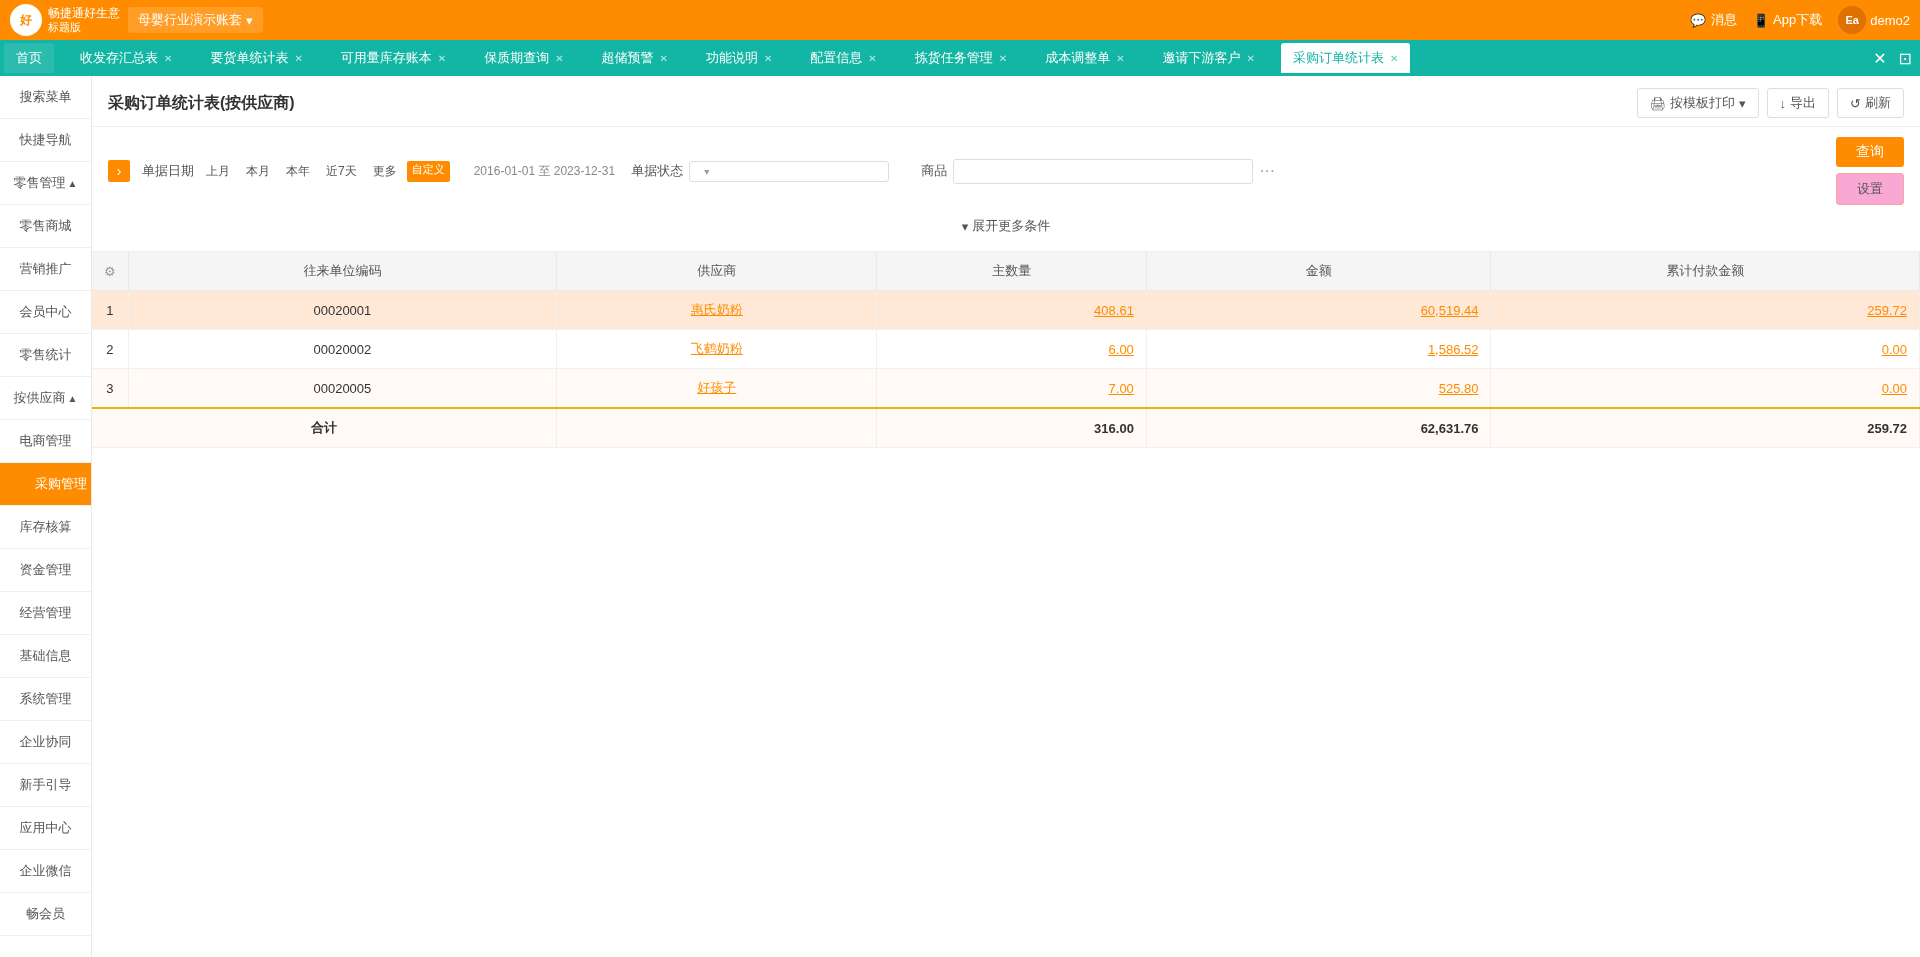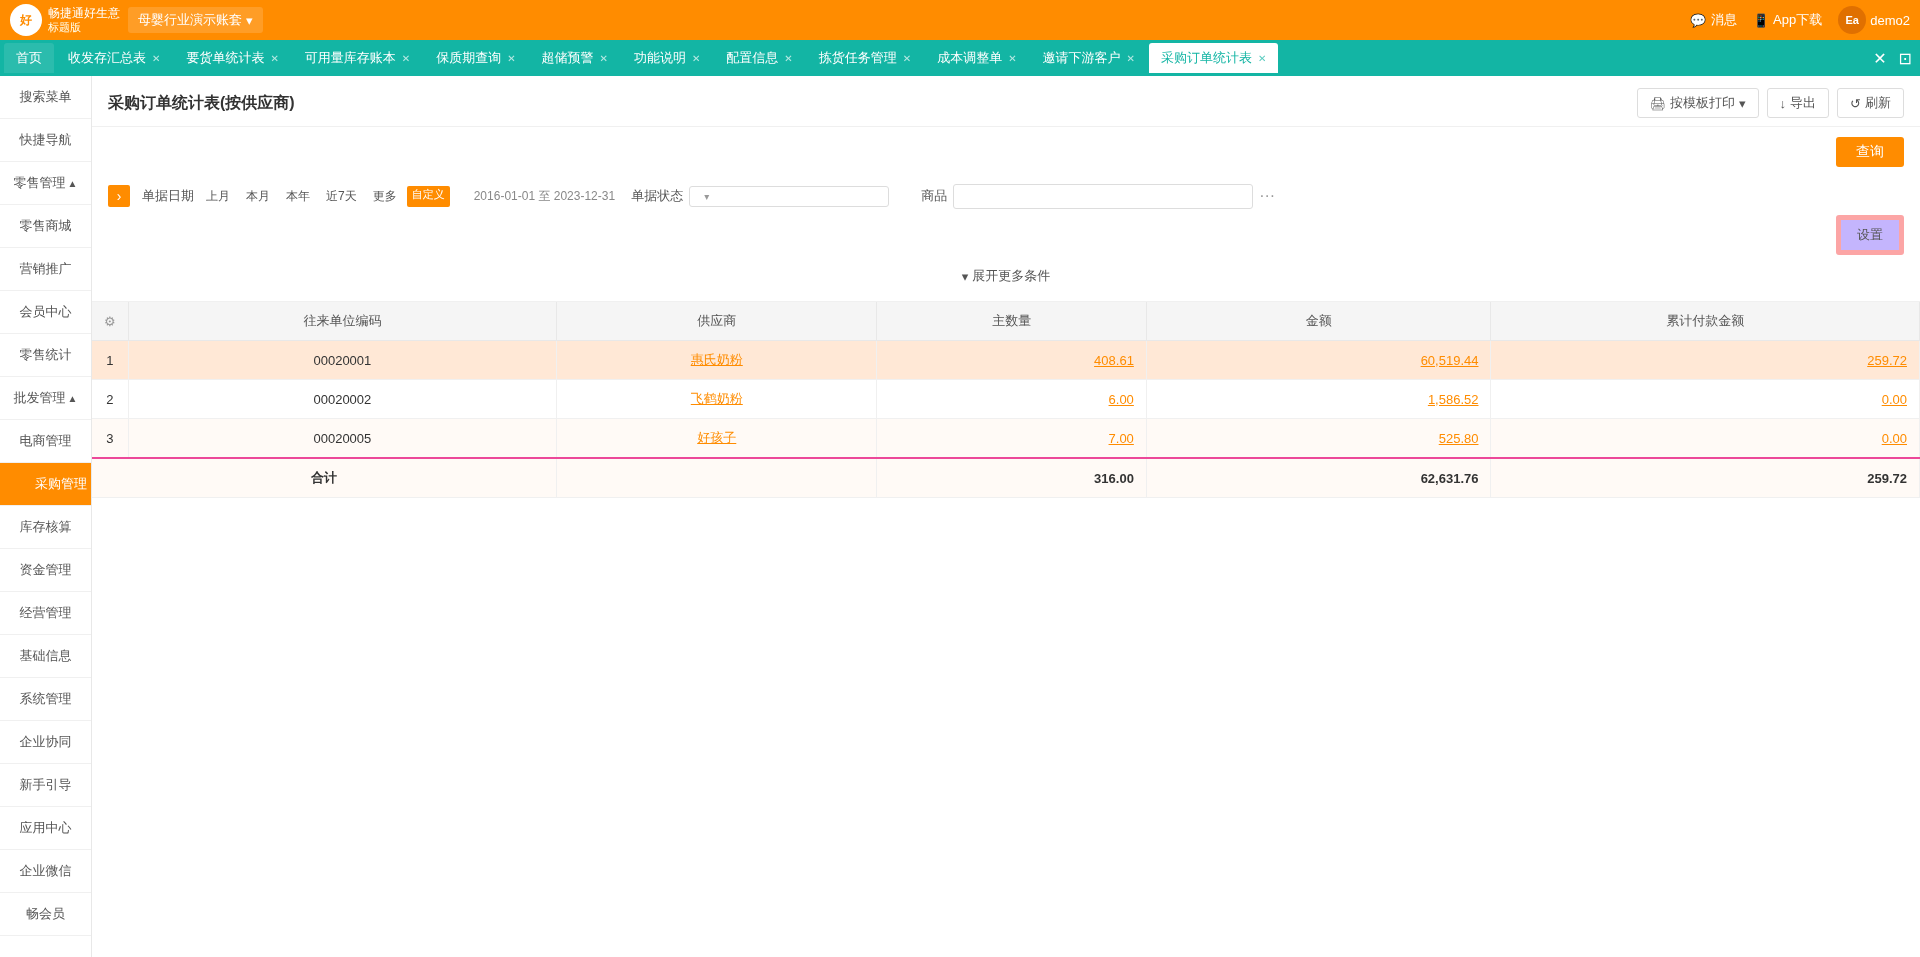--- a/index.html
+++ b/index.html
@@ -11,21 +11,21 @@
     .logo-area { display: flex; align-items: center; gap: 6px; }
     .logo-icon { width: 32px; height: 32px; background: #fff; border-radius: 50%; display: flex; align-items: center; justify-content: center; font-size: 12px; font-weight: bold; color: #ff8c00; }
     .logo-text { color: #fff; font-size: 12px; line-height: 1.2; }
     .system-name { font-size: 11px; color: #ffe; }
     .breadcrumb-dropdown { display: flex; align-items: center; gap: 4px; color: #fff; font-size: 13px; cursor: pointer; background: rgba(255,255,255,0.15); padding: 4px 10px; border-radius: 3px; }
     .top-bar-right { display: flex; align-items: center; gap: 16px; color: #fff; font-size: 13px; }
     .top-bar-right .icon-btn { display: flex; align-items: center; gap: 4px; cursor: pointer; }
     .avatar { width: 28px; height: 28px; border-radius: 50%; background: #e07000; display: flex; align-items: center; justify-content: center; font-size: 11px; color: #fff; font-weight: bold; }
 
     
-    .nav-tabs { height: 36px; background: #13b5a4; display: flex; align-items: center; padding: 0 4px; gap: 2px; overflow: hidden; flex-shrink: 0; }
+    .nav-tabs { height: 36px; background: #13b5a4; display: flex; align-items: center; padding: 0 4px; gap: 14px; overflow: hidden; flex-shrink: 0; }
     .nav-tab { display: flex; align-items: center; padding: 6px 12px; color: #fff; font-size: 13px; cursor: pointer; border-radius: 3px 3px 0 0; white-space: nowrap; gap: 4px; }
     .nav-tab.home { background: rgba(255,255,255,0.1); }
     .nav-tab.active { background: #fff; color: #13b5a4; }
     .nav-tab .close-x { font-size: 10px; opacity: 0.7; margin-left: 2px; }
     .nav-end-btns { margin-left: auto; display: flex; align-items: center; gap: 4px; }
     .nav-end-btn { color: #fff; cursor: pointer; font-size: 16px; padding: 2px 4px; }
 
     
     .main-layout { display: flex; flex: 1; overflow: hidden; }
 
@@ -54,39 +54,39 @@
     .filter-item { display: flex; align-items: center; gap: 6px; font-size: 13px; color: #555; }
     .filter-label { white-space: nowrap; }
     .date-shortcuts { display: flex; gap: 4px; }
     .date-shortcut { padding: 2px 6px; font-size: 12px; color: #555; cursor: pointer; }
     .custom-badge { background: #ff8c00; color: #fff; padding: 1px 5px; font-size: 11px; border-radius: 2px; }
     .filter-select { display: flex; align-items: center; border: 1px solid #ddd; border-radius: 3px; padding: 4px 8px; min-width: 200px; cursor: pointer; gap: 6px; background: #fff; }
     .filter-select-arrow { font-size: 10px; color: #999; }
     .filter-input { border: 1px solid #ddd; border-radius: 3px; padding: 4px 8px; min-width: 300px; background: #fff; }
     .filter-dots { color: #999; cursor: pointer; font-size: 16px; }
     .btn-query { background: #ff8c00; color: #fff; border: none; padding: 6px 20px; border-radius: 3px; cursor: pointer; font-size: 14px; }
-    .btn-settings { background: #c4b5fd; color: #555; border: 5px solid #fca5a5; padding: 6px 16px; border-radius: 3px; cursor: pointer; font-size: 13px; margin-top: 42px; }
+    .btn-settings { background: #f9a8d4; color: #555; border: 1px solid #fca5a5; padding: 6px 16px; border-radius: 3px; cursor: pointer; font-size: 13px; }
     .expand-more { display: flex; align-items: center; justify-content: center; padding: 6px; cursor: pointer; color: #555; font-size: 13px; gap: 4px; }
 
     
     .table-container { flex: 1; overflow-y: auto; padding: 0 0 60px; }
     .data-table { width: 100%; border-collapse: collapse; }
     .data-table th { background: #f5f5f5; padding: 10px 12px; text-align: center; font-size: 13px; color: #555; font-weight: normal; border-bottom: 1px solid #e8e8e8; border-right: 1px solid #e8e8e8; }
     .data-table td { padding: 10px 12px; border-bottom: 1px solid #f0f0f0; border-right: 1px solid #f0f0f0; font-size: 13px; }
     .data-table tr:nth-child(odd) td { background: #fffaf6; }
     .data-table tr:nth-child(even) td { background: #fff; }
     .data-table tr.selected td { background: #ffe8d6; }
     .td-center { text-align: center; }
     .td-right { text-align: right; }
     .td-link { color: #ff8c00; text-decoration: underline; cursor: pointer; }
     .gear-col { width: 36px; text-align: center; }
     .gear-icon { color: #999; cursor: pointer; }
 
     
-    .table-footer { position: sticky; bottom: 0; background: #fff8f0; border-top: 2px solid #ec4899; }
+    .table-footer { position: sticky; bottom: 0; background: #fff8f0; border-top: 2px solid #eab308; }
     .table-footer td { padding: 10px 12px; font-size: 13px; font-weight: bold; color: #333; }
 
     
     .right-actions { display: flex; flex-direction: column; gap: 6px; }
   </style>
 </head>
 <body>
 
 <div class="top-bar">
   <div class="top-bar-left">
@@ -191,21 +191,21 @@
     <div class="sidebar-item">
       <span>营销推广</span>
     </div>
     <div class="sidebar-item">
       <span>会员中心</span>
     </div>
     <div class="sidebar-item">
       <span>零售统计</span>
     </div>
     <div class="sidebar-item">
-      <span>批发管理</span>
+      <span>按供应商</span>
       <span class="arrow">▲</span>
     </div>
     <div class="sidebar-item">
       <span>电商管理</span>
     </div>
     <div class="sidebar-item active">
       <span>采购管理</span>
     </div>
     <div class="sidebar-item">
       <span>库存核算</span>

